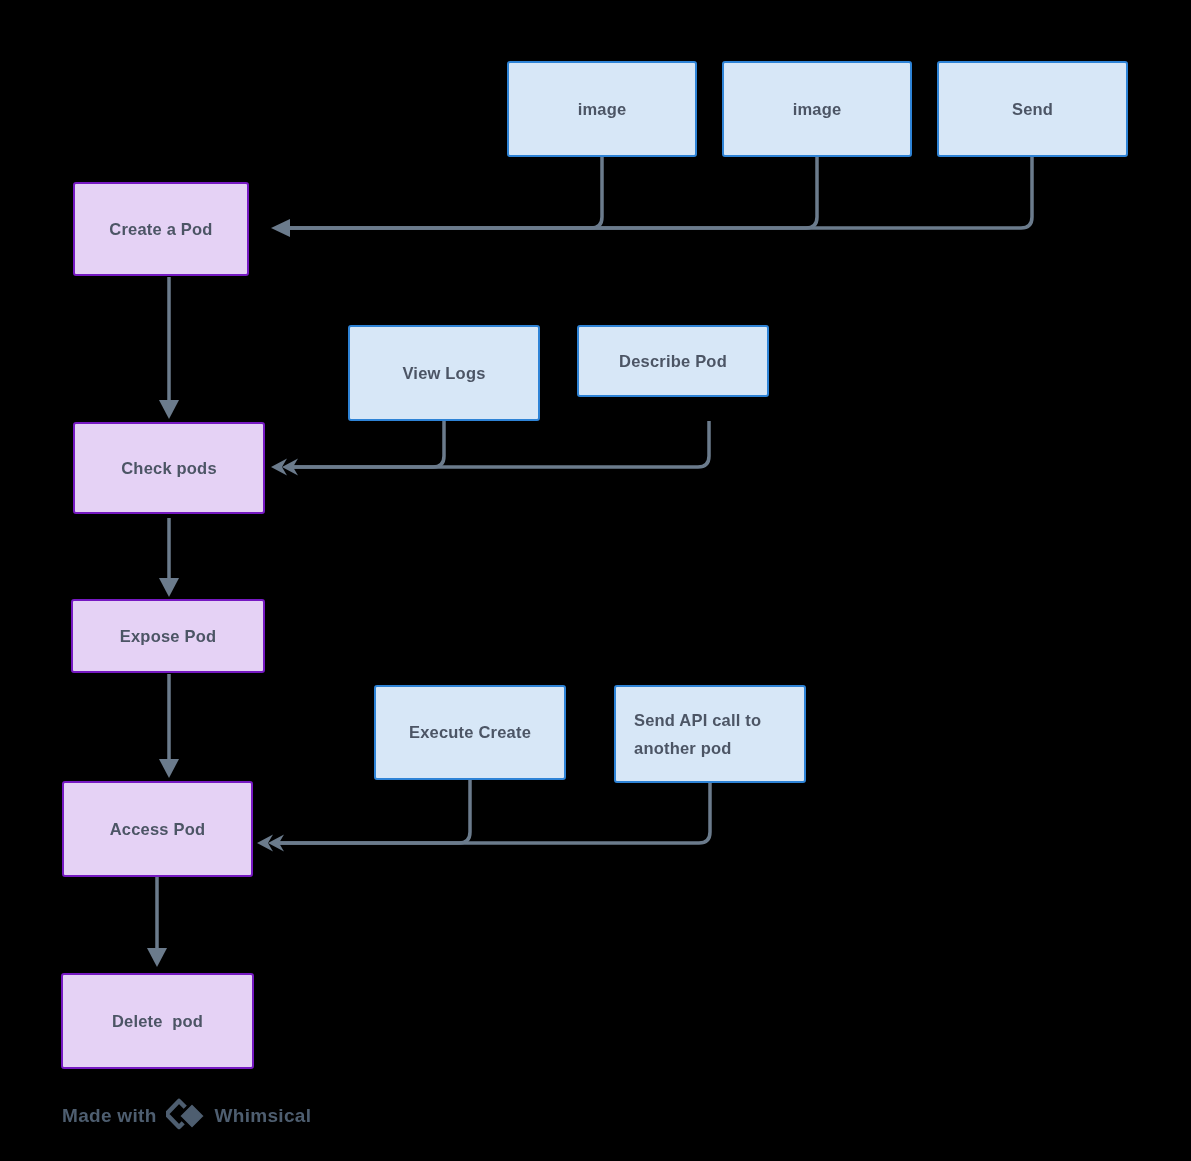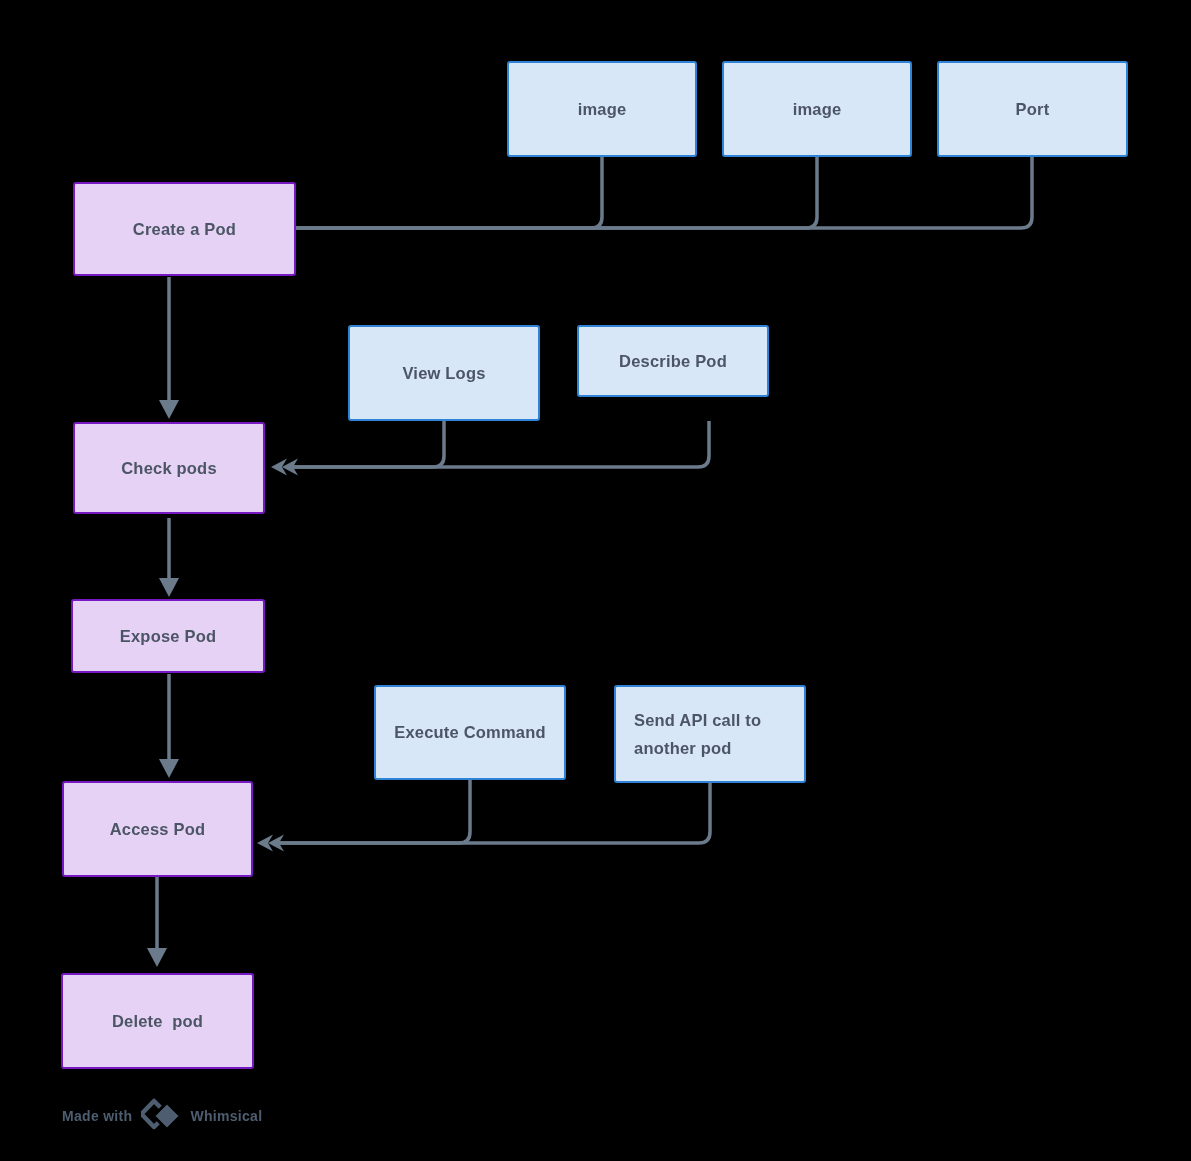--- a/index.html
+++ b/index.html
@@ -24,21 +24,21 @@
   .node.blue  { background:var(--blue-fill);  border:2.5px solid var(--blue-border); }
   .node.purple{ background:var(--purple-fill); border:2.5px solid var(--purple-border); }
   .lbl {
     font-size:16.5px; font-weight:600; color:var(--text-color);
     text-align:left; letter-spacing:.2px; line-height:1.7;
     white-space:pre-wrap; padding:0 18px;
   }
   .footer {
     position:absolute; left:62px; top:1097px; height:38px;
     display:flex; align-items:center; gap:9px;
-    color:var(--footer-color); font-size:14px; font-weight:800; letter-spacing:.3px;
+    color:var(--footer-color); font-size:19px; font-weight:800; letter-spacing:.3px;
   }
   .footer .logo { display:block; }
 </style>
 </head>
 <body>
 
 <div class="canvas">
 
   <svg class="edges" viewBox="0 0 1191 1161" xmlns="http://www.w3.org/2000/svg">
 
@@ -70,24 +70,24 @@
     <polygon class="head" points="157,967 147,948 167,948"></polygon>
   </svg>
 
   <div class="node blue" style="left:507px;top:61px;width:190px;height:96px">
     <span class="lbl">image</span>
   </div>
   <div class="node blue" style="left:722px;top:61px;width:190px;height:96px">
     <span class="lbl">image</span>
   </div>
   <div class="node blue" style="left:937px;top:61px;width:191px;height:96px">
-    <span class="lbl">Port</span>
+    <span class="lbl">Send</span>
   </div>
 
-  <div class="node purple" style="left:73px;top:182px;width:223px;height:94px">
+  <div class="node purple" style="left:73px;top:182px;width:176px;height:94px">
     <span class="lbl">Create a Pod</span>
   </div>
   <div class="node purple" style="left:73px;top:422px;width:192px;height:92px">
     <span class="lbl">Check pods</span>
   </div>
   <div class="node purple" style="left:71px;top:599px;width:194px;height:74px">
     <span class="lbl">Expose Pod</span>
   </div>
   <div class="node purple" style="left:62px;top:781px;width:191px;height:96px">
     <span class="lbl">Access Pod</span>
@@ -96,21 +96,21 @@
     <span class="lbl">Delete  pod</span>
   </div>
 
   <div class="node blue" style="left:348px;top:325px;width:192px;height:96px">
     <span class="lbl">View Logs</span>
   </div>
   <div class="node blue" style="left:577px;top:325px;width:192px;height:72px">
     <span class="lbl">Describe Pod</span>
   </div>
   <div class="node blue" style="left:374px;top:685px;width:192px;height:95px">
-    <span class="lbl">Execute Command</span>
+    <span class="lbl">Execute Create</span>
   </div>
   <div class="node blue" style="left:614px;top:685px;width:192px;height:98px">
     <span class="lbl">Send API call to another pod</span>
   </div>
 
   <div class="footer">
     <span>Made with</span>
     <svg class="logo" width="40" height="38" viewBox="0 0 40 38" xmlns="http://www.w3.org/2000/svg">
       <path d="M13,4 L26,17 L13,30 L0.5,17 Z" fill="none" stroke="var(--footer-color)" stroke-width="4.5" stroke-linejoin="round"></path>
       <path d="M26,5.5 L39.5,19 L26,32.5 L12.5,19 Z" fill="var(--footer-color)" stroke="#000000" stroke-width="3" stroke-linejoin="round"></path>

